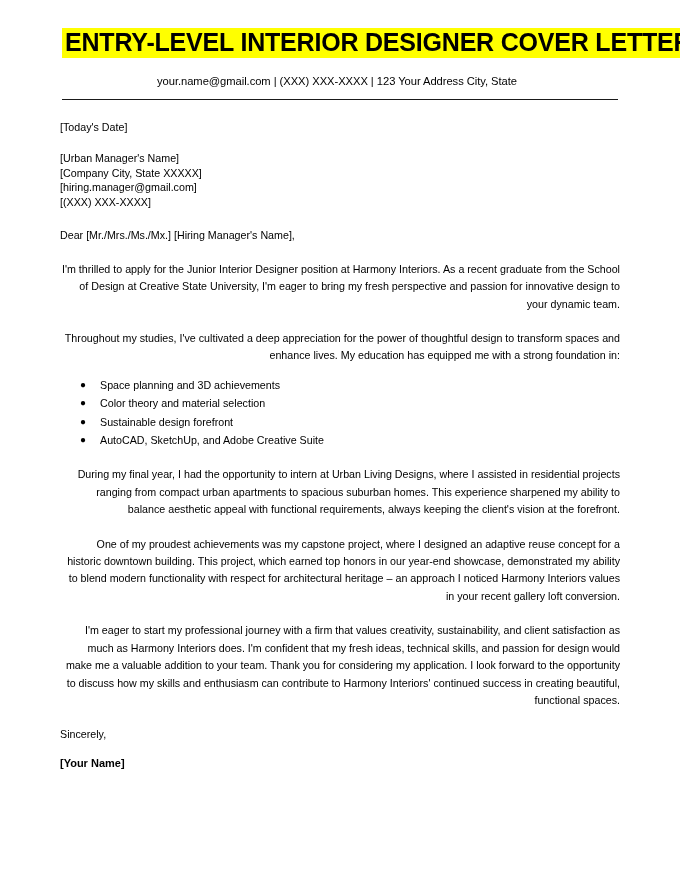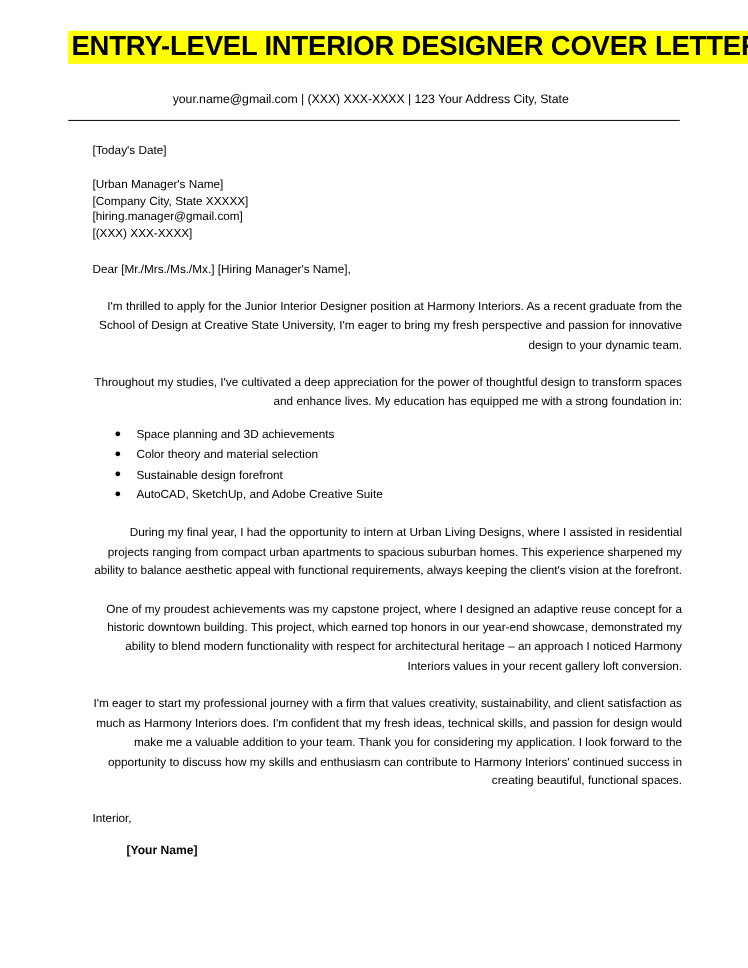--- a/index.html
+++ b/index.html
@@ -38,35 +38,35 @@
     letter-spacing: -0.2px;
     padding: 1px 3px 2px 3px;
     margin: 0;
     white-space: nowrap;
   }
 
   .contact-line {
     text-align: center;
     font-size: 11.2px;
     color: #000000;
-    margin-top: 27px;
+    margin-top: 17px;
     padding-right: 6px;
     letter-spacing: -0.05px;
   }
 
   .rule {
     height: 0;
     border: 0;
     border-top: 1.4px solid #1a1a1a;
     margin: 12px 62px 0 62px;
   }
 
   
   .body-wrap {
-    padding: 0 60px 0 84px;
+    padding: 0 60px 0 60px;
     margin-top: 19px;
   }
 
   .block {
     font-size: 10.7px;
     line-height: 17.2px;
     color: #000000;
     margin: 0;
   }
 
@@ -109,21 +109,20 @@
   }
 
   .signoff {
     font-size: 10.7px;
     line-height: 17.2px;
   }
   .signature-name {
     font-size: 11px;
     font-weight: bold;
     line-height: 17.2px;
-    margin-left: 31px;
   }
 </style>
 </head>
 <body>
 
 <div class="page">
 
   <div class="header">
     <h1 class="doc-title">ENTRY-LEVEL INTERIOR DESIGNER COVER LETTER</h1>
 
@@ -183,20 +182,20 @@
     <div class="spacer-lg"></div>
 
     <p class="para">One of my proudest achievements was my capstone project, where I designed an adaptive reuse concept for a historic downtown building. This project, which earned top honors in our year-end showcase, demonstrated my ability to blend modern functionality with respect for architectural heritage – an approach I noticed Harmony Interiors values in your recent gallery loft conversion.</p>
 
     <div class="spacer-lg"></div>
 
     <p class="para">I'm eager to start my professional journey with a firm that values creativity, sustainability, and client satisfaction as much as Harmony Interiors does. I'm confident that my fresh ideas, technical skills, and passion for design would make me a valuable addition to your team. Thank you for considering my application. I look forward to the opportunity to discuss how my skills and enthusiasm can contribute to Harmony Interiors' continued success in creating beautiful, functional spaces.</p>
 
     <div class="spacer-lg"></div>
 
-    <div class="signoff">Interior,</div>
+    <div class="signoff">Sincerely,</div>
 
     <div class="spacer-sm"></div>
 
     <div class="signature-name">[Your Name]</div>
 
   </div>
 </div>
 
 </body></html>

